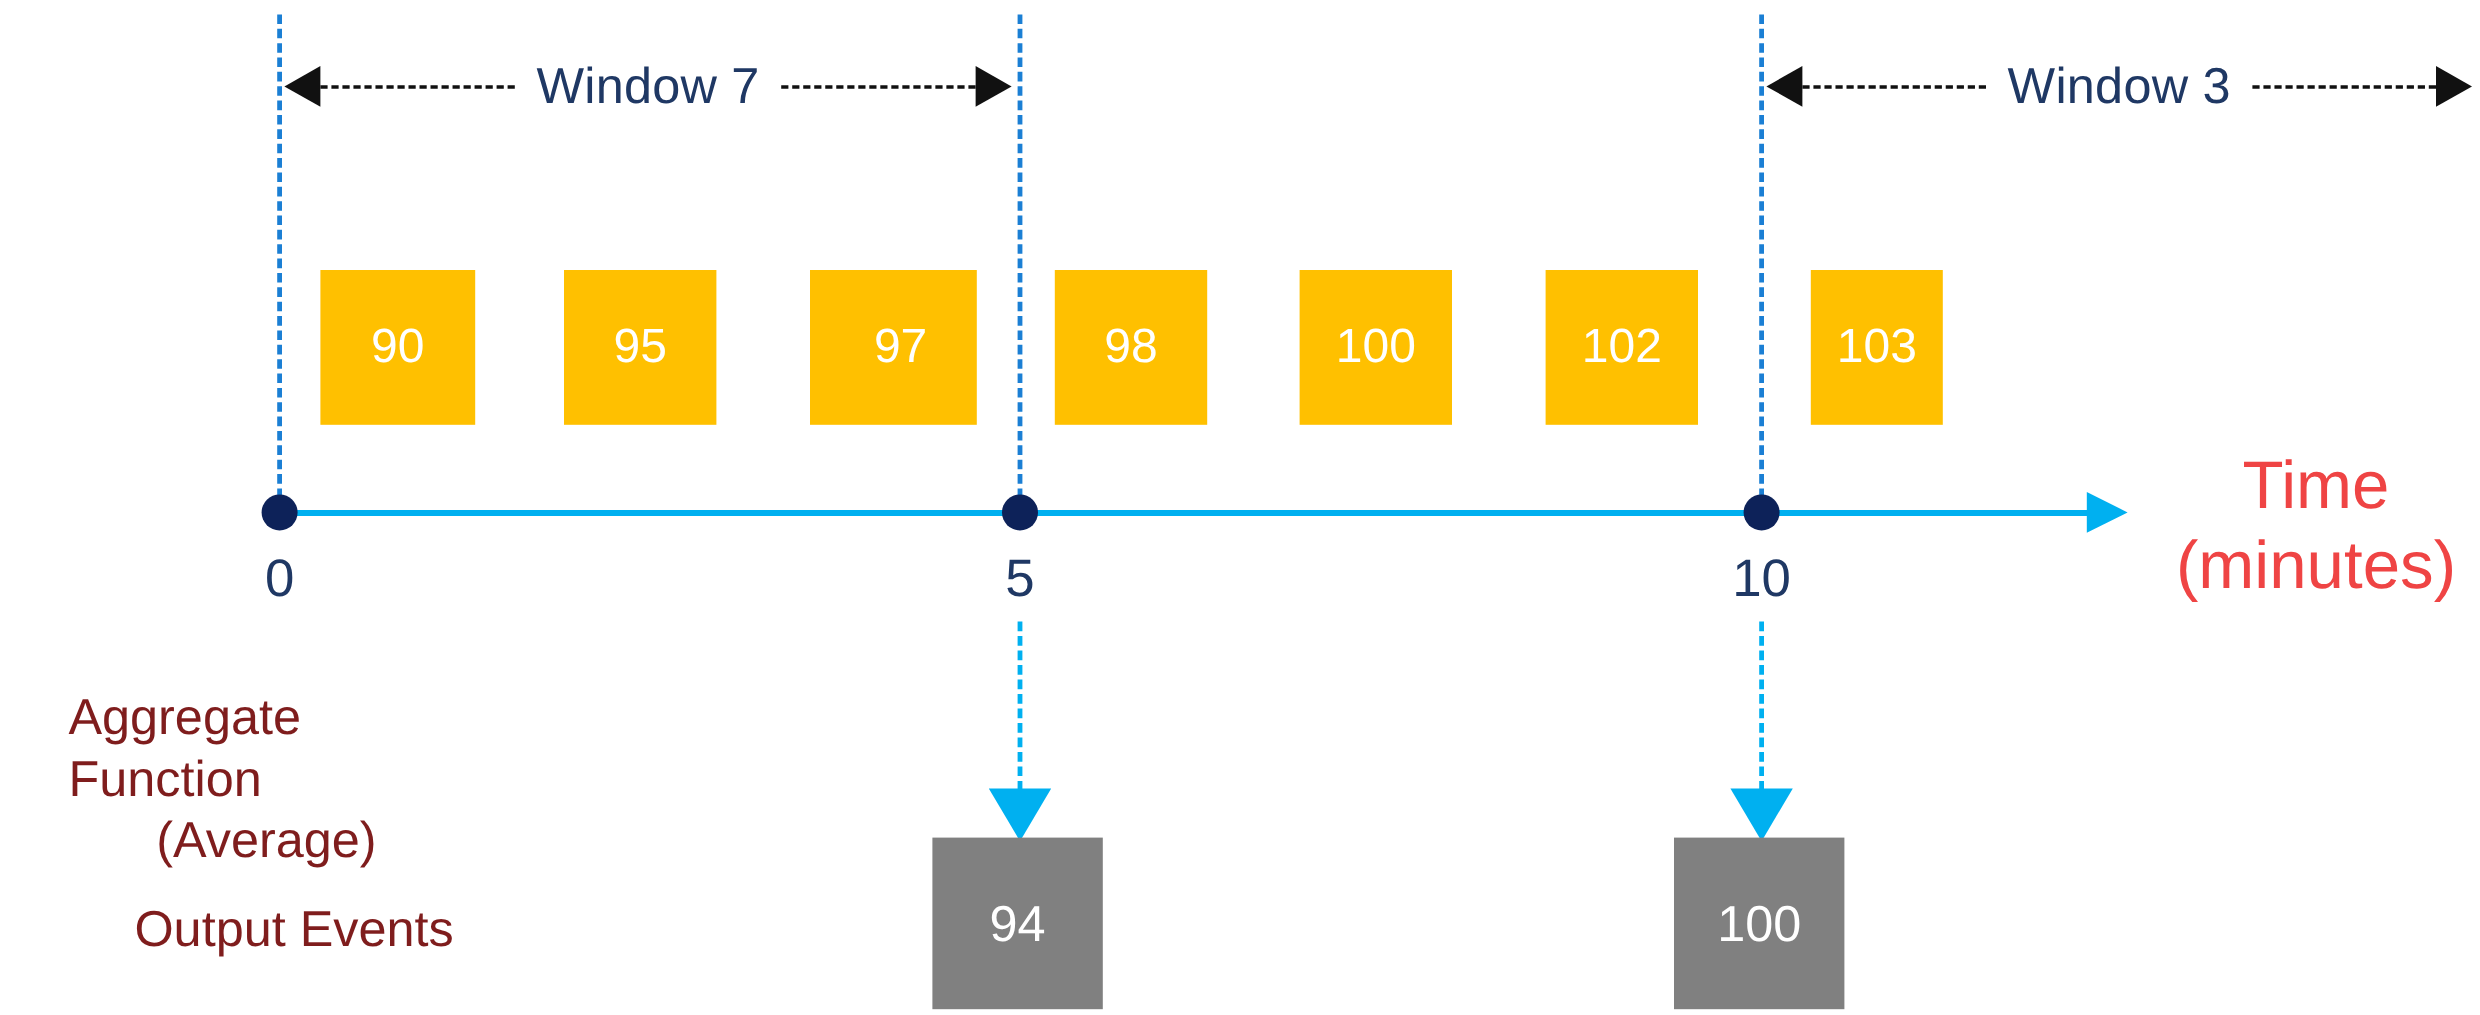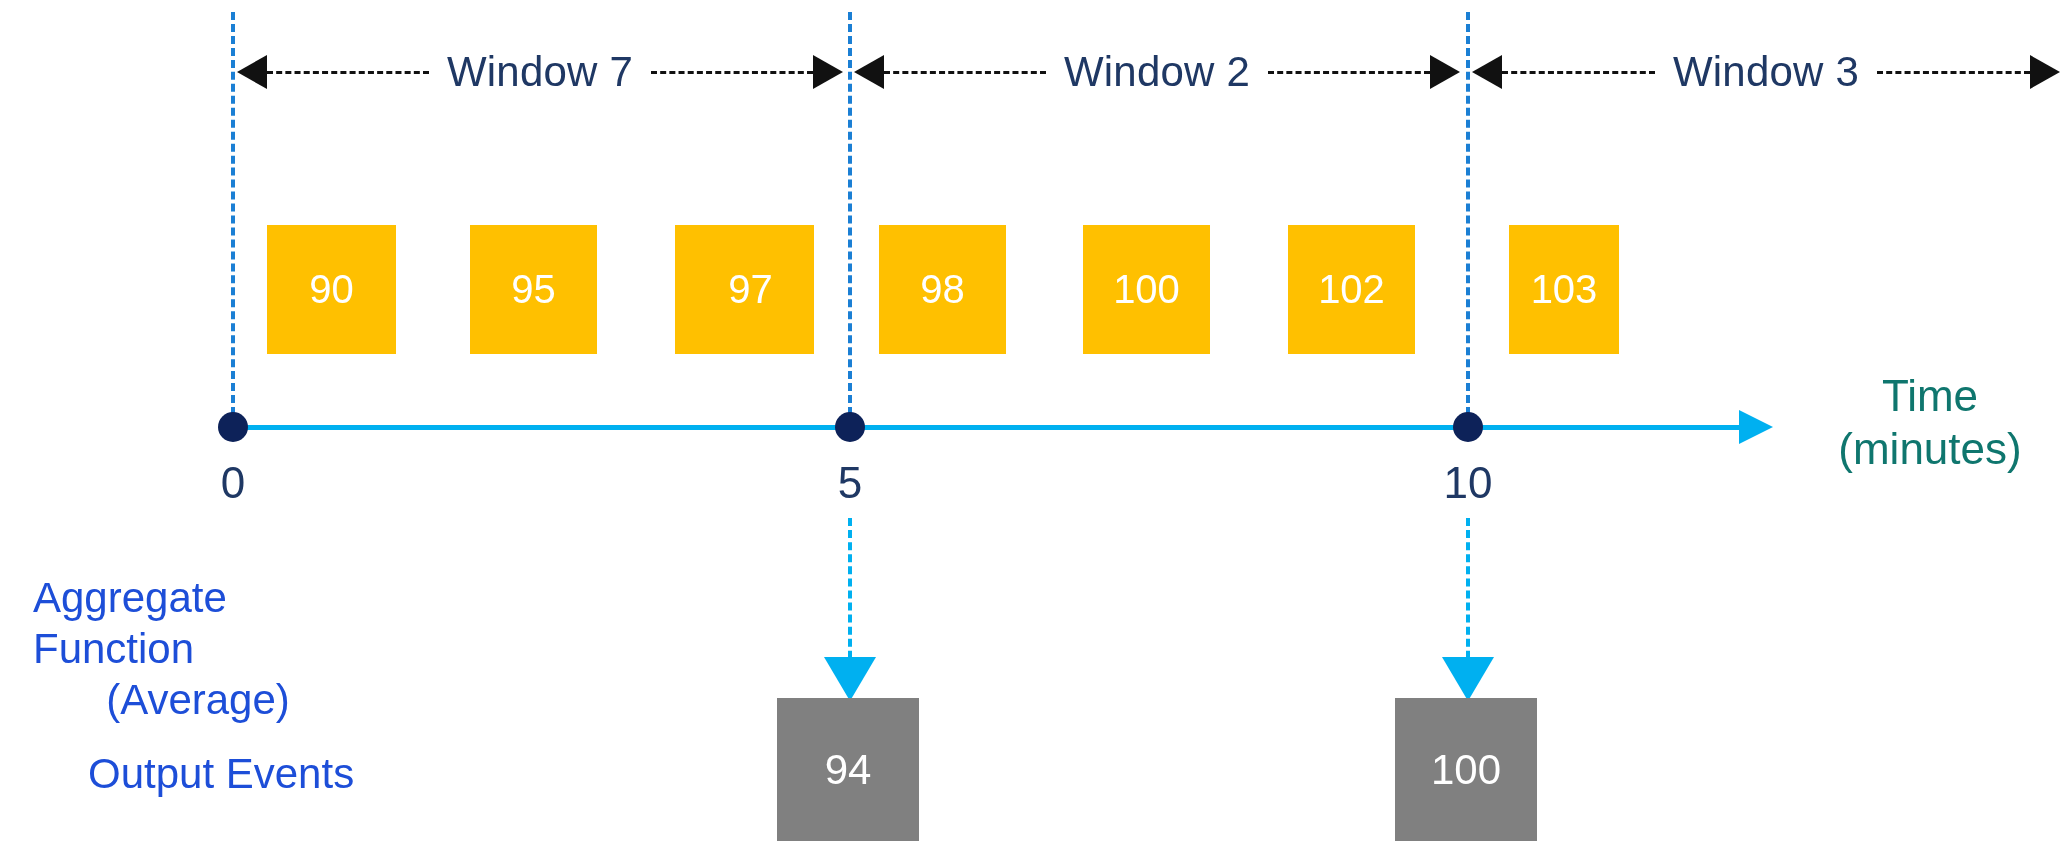--- a/index.html
+++ b/index.html
@@ -38,52 +38,45 @@
   .dropline{position:absolute;width:0;border-left:4px dashed #00B0F0;}
   .droparrow{position:absolute;width:0;height:0;
              border-left:26px solid transparent;border-right:26px solid transparent;
              border-top:44px solid #00B0F0;}
 
   
   .obox{position:absolute;background:#808080;display:flex;align-items:center;
         justify-content:center;color:#ffffff;font-size:42px;}
 
   
-  .caption{position:absolute;color:#1d4ed8;font-size:42px;line-height:1.22;}
+  .caption{position:absolute;color:#7f1d1d;font-size:42px;line-height:1.22;margin-left:24px;}
   .caption .l1{display:block;text-align:left;}
   .caption .l2{display:block;text-align:center;}
 
-  .axistitle{position:absolute;color:#0f766e;font-size:44px;line-height:1.2;
+  .axistitle{position:absolute;color:#ef4444;font-size:56px;line-height:1.2;
              text-align:center;white-space:nowrap;}
   .axistitle span{display:block;}
 </style>
 </head>
 <body>
 
 <div id="stage">
 
   <div class="vline" style="left:231px;top:12px;height:415px;"></div>
   <div class="vline" style="left:848px;top:12px;height:415px;"></div>
   <div class="vline" style="left:1466px;top:12px;height:415px;"></div>
 
   <div class="winrow" style="left:237px;top:42px;width:606px;">
     <div class="ahead left"></div>
     <div class="dseg"></div>
     <div class="winlabel">Window 7</div>
     <div class="dseg"></div>
     <div class="ahead right"></div>
   </div>
 
-  <div class="winrow" style="left:854px;top:42px;width:606px;">
-    <div class="ahead left"></div>
-    <div class="dseg"></div>
-    <div class="winlabel">Window 2</div>
-    <div class="dseg"></div>
-    <div class="ahead right"></div>
-  </div>
 
   <div class="winrow" style="left:1472px;top:42px;width:588px;">
     <div class="ahead left"></div>
     <div class="dseg"></div>
     <div class="winlabel">Window 3</div>
     <div class="dseg"></div>
     <div class="ahead right"></div>
   </div>
 
   <div class="ebox" style="left:267px;top:225px;width:129px;height:129px;">

